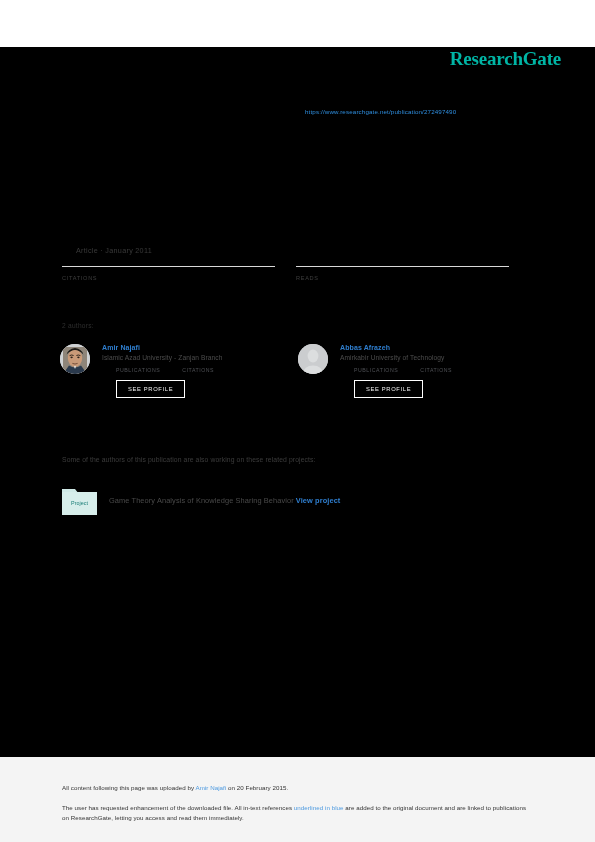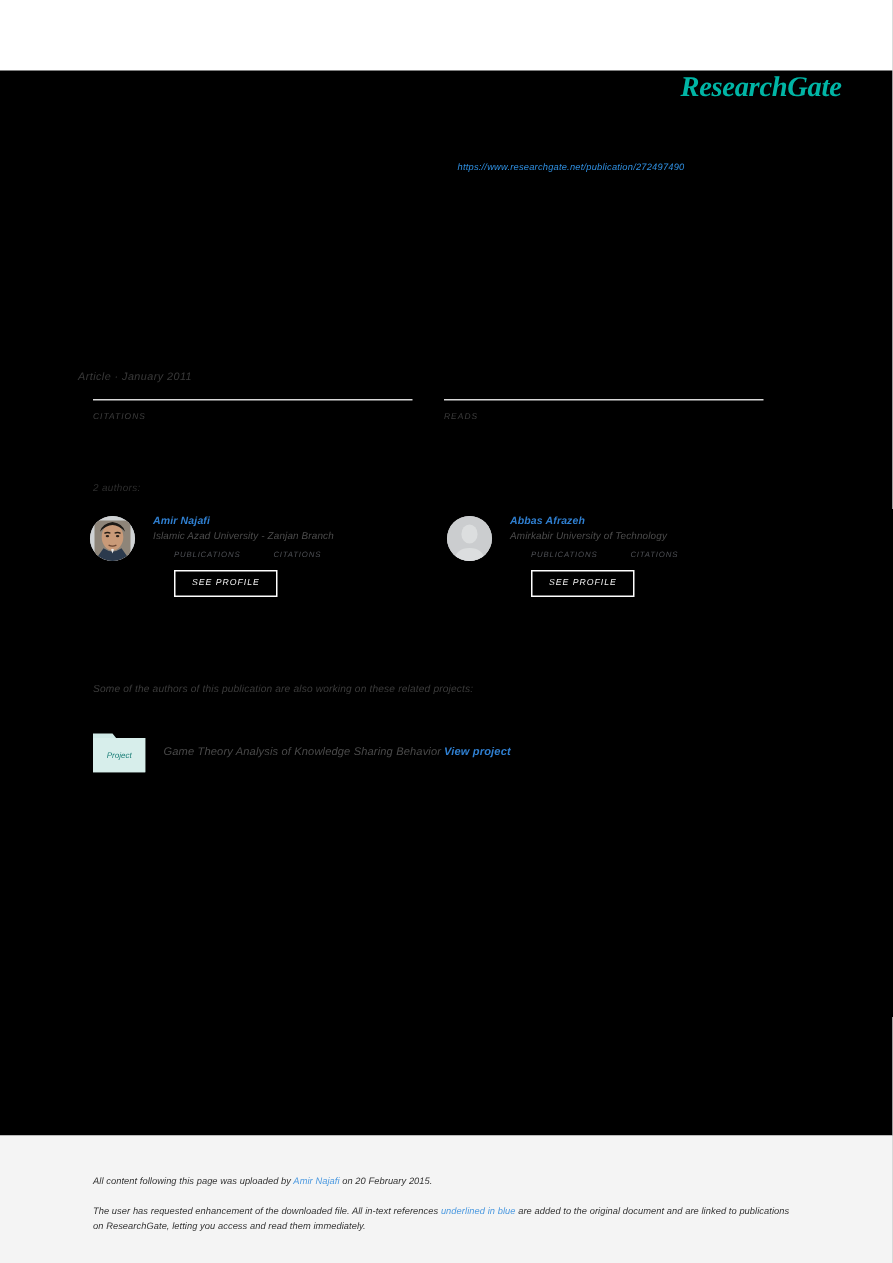--- a/index.html
+++ b/index.html
@@ -10,21 +10,20 @@
     background: #ffffff;
     font-family: "Liberation Sans", sans-serif;
     overflow: hidden;
   }
 
   #page {
     position: relative;
     width: 595px;
     height: 842px;
     background: #ffffff;
-    font-style: italic;
   }
 
   
   .top-strip {
     position: absolute;
     left: 0; top: 0;
     width: 595px; height: 47px;
     background: #ffffff;
   }
 
@@ -64,21 +63,21 @@
     left: 62px; top: 140px;
     width: 470px;
     color: #000000;
     font-size: 13px;
     line-height: 17px;
   }
 
   
   .article-meta {
     position: absolute;
-    left: 52px; top: 246px;
+    left: 76px; top: 246px;
     font-size: 7.2px;
     letter-spacing: 0.3px;
     color: #3a3a3a;
     white-space: nowrap;
   }
 
   
   .stat-col { position: absolute; width: 213px; }
   .stat-col.citations { left: 62px; top: 266px; }
   .stat-col.reads     { left: 296px; top: 266px; }

